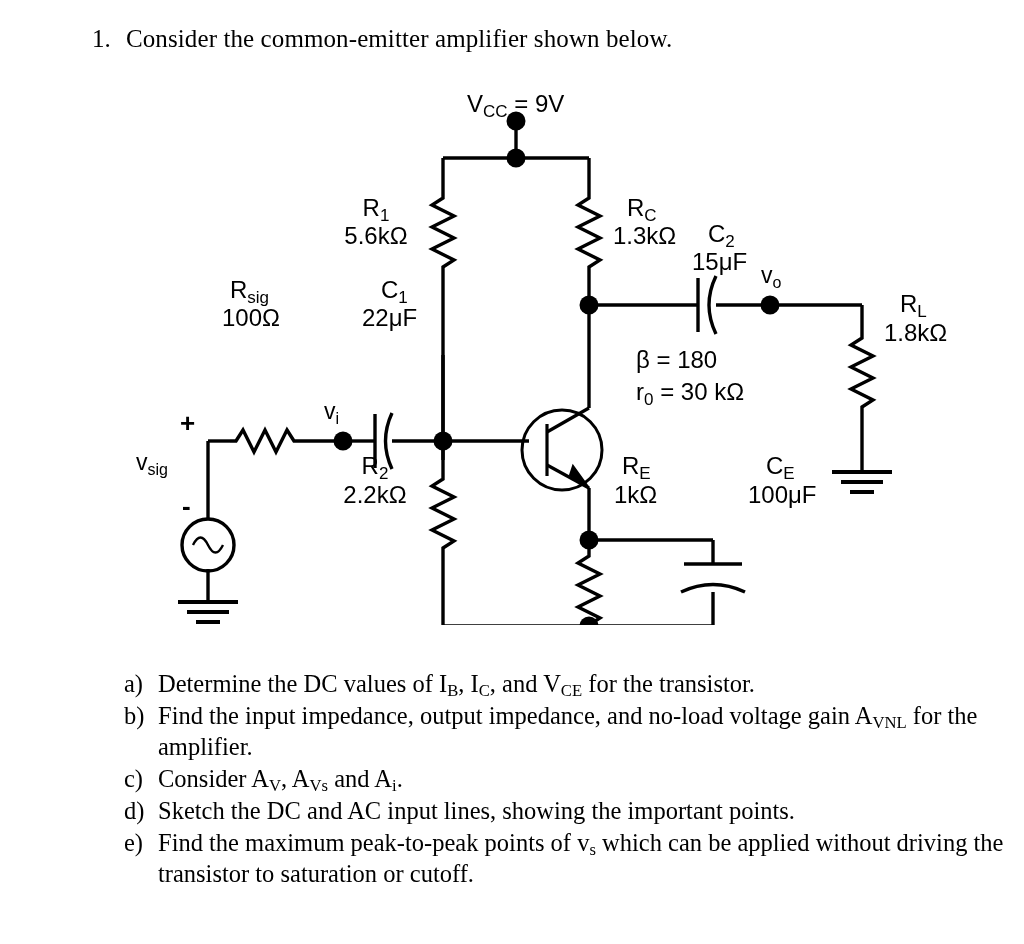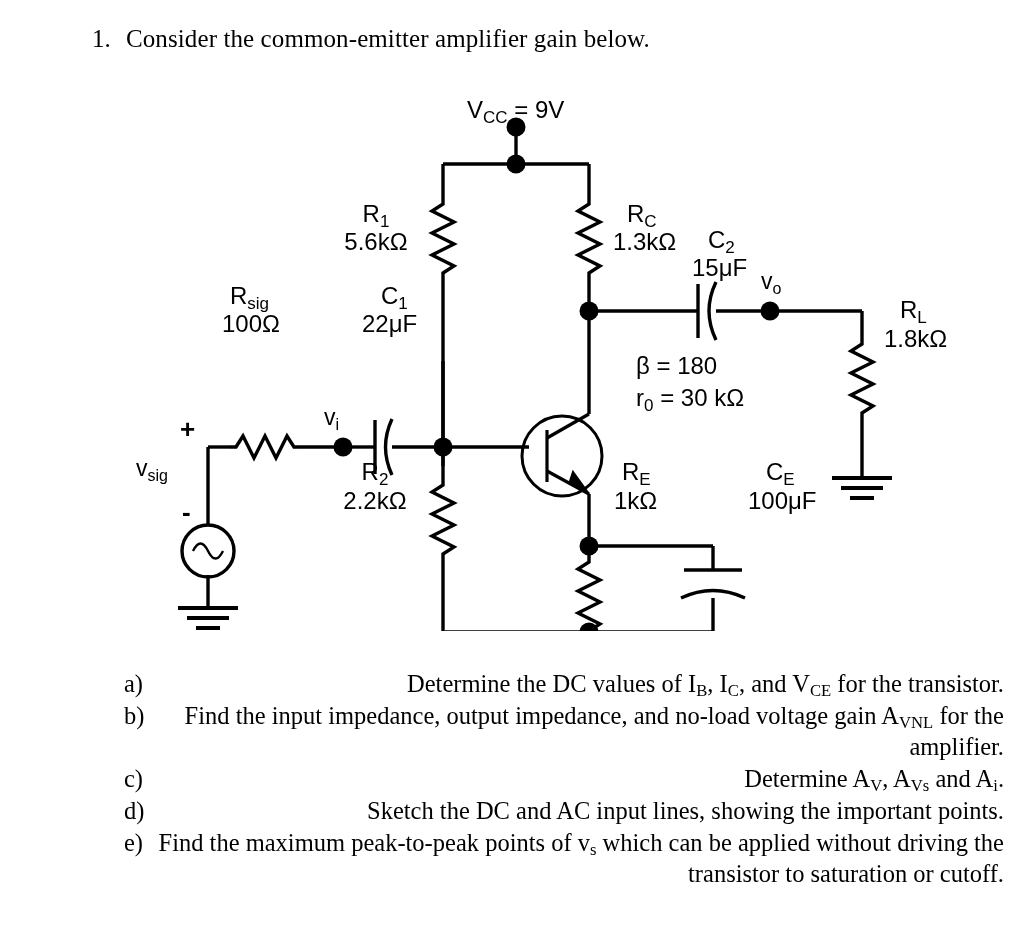--- a/index.html
+++ b/index.html
@@ -37,21 +37,21 @@
   .q-head .num {
     width: 34px;
     flex: 0 0 34px;
   }
   .q-head .txt { flex: 1 1 auto; }
 
   
   .circuit {
     position: absolute;
     left: 0;
-    top: 86px;
+    top: 80px;
     width: 1024px;
     height: 545px;
   }
   .circuit svg {
     display: block;
   }
 
   
   .parts {
     position: absolute;
@@ -66,36 +66,35 @@
     align-items: flex-start;
     margin: 0;
   }
   .part-row .lbl {
     flex: 0 0 34px;
     width: 34px;
   }
   .part-row .body {
     flex: 1 1 auto;
     text-indent: 0;
-    text-align: right;
   }
   sub {
     font-size: 0.68em;
     vertical-align: -0.22em;
     line-height: 0;
   }
 </style>
 </head>
 <body>
 
 <div class="page">
 
   <div class="q-head">
     <span class="num">1.</span>
-    <span class="txt">Consider the common-emitter amplifier gain below.</span>
+    <span class="txt">Consider the common-emitter amplifier shown below.</span>
   </div>
 
   <div class="circuit">
     <svg width="1024" height="545" viewBox="0 0 1024 545" xmlns="http://www.w3.org/2000/svg">
       <g fill="none" stroke="#000000" stroke-width="3.4" stroke-linecap="butt" stroke-linejoin="miter">
 
         <line x1="516" y1="41" x2="516" y2="78"></line>
 
         <line x1="443" y1="78" x2="589" y2="78"></line>
 
@@ -278,21 +277,21 @@
     <div class="part-row">
       <span class="lbl">b)</span>
       <span class="body">
         <span>Find the input impedance, output impedance, and no-load voltage gain A</span><sub>VNL</sub><span> for the amplifier.</span>
       </span>
     </div>
 
     <div class="part-row">
       <span class="lbl">c)</span>
       <span class="body">
-        <span>Determine A</span><sub>V</sub><span>, A</span><sub>Vs</sub><span> and A</span><sub>i</sub><span>.</span>
+        <span>Consider A</span><sub>V</sub><span>, A</span><sub>Vs</sub><span> and A</span><sub>i</sub><span>.</span>
       </span>
     </div>
 
     <div class="part-row">
       <span class="lbl">d)</span>
       <span class="body">
         <span>Sketch the DC and AC input lines, showing the important points.</span>
       </span>
     </div>
 

